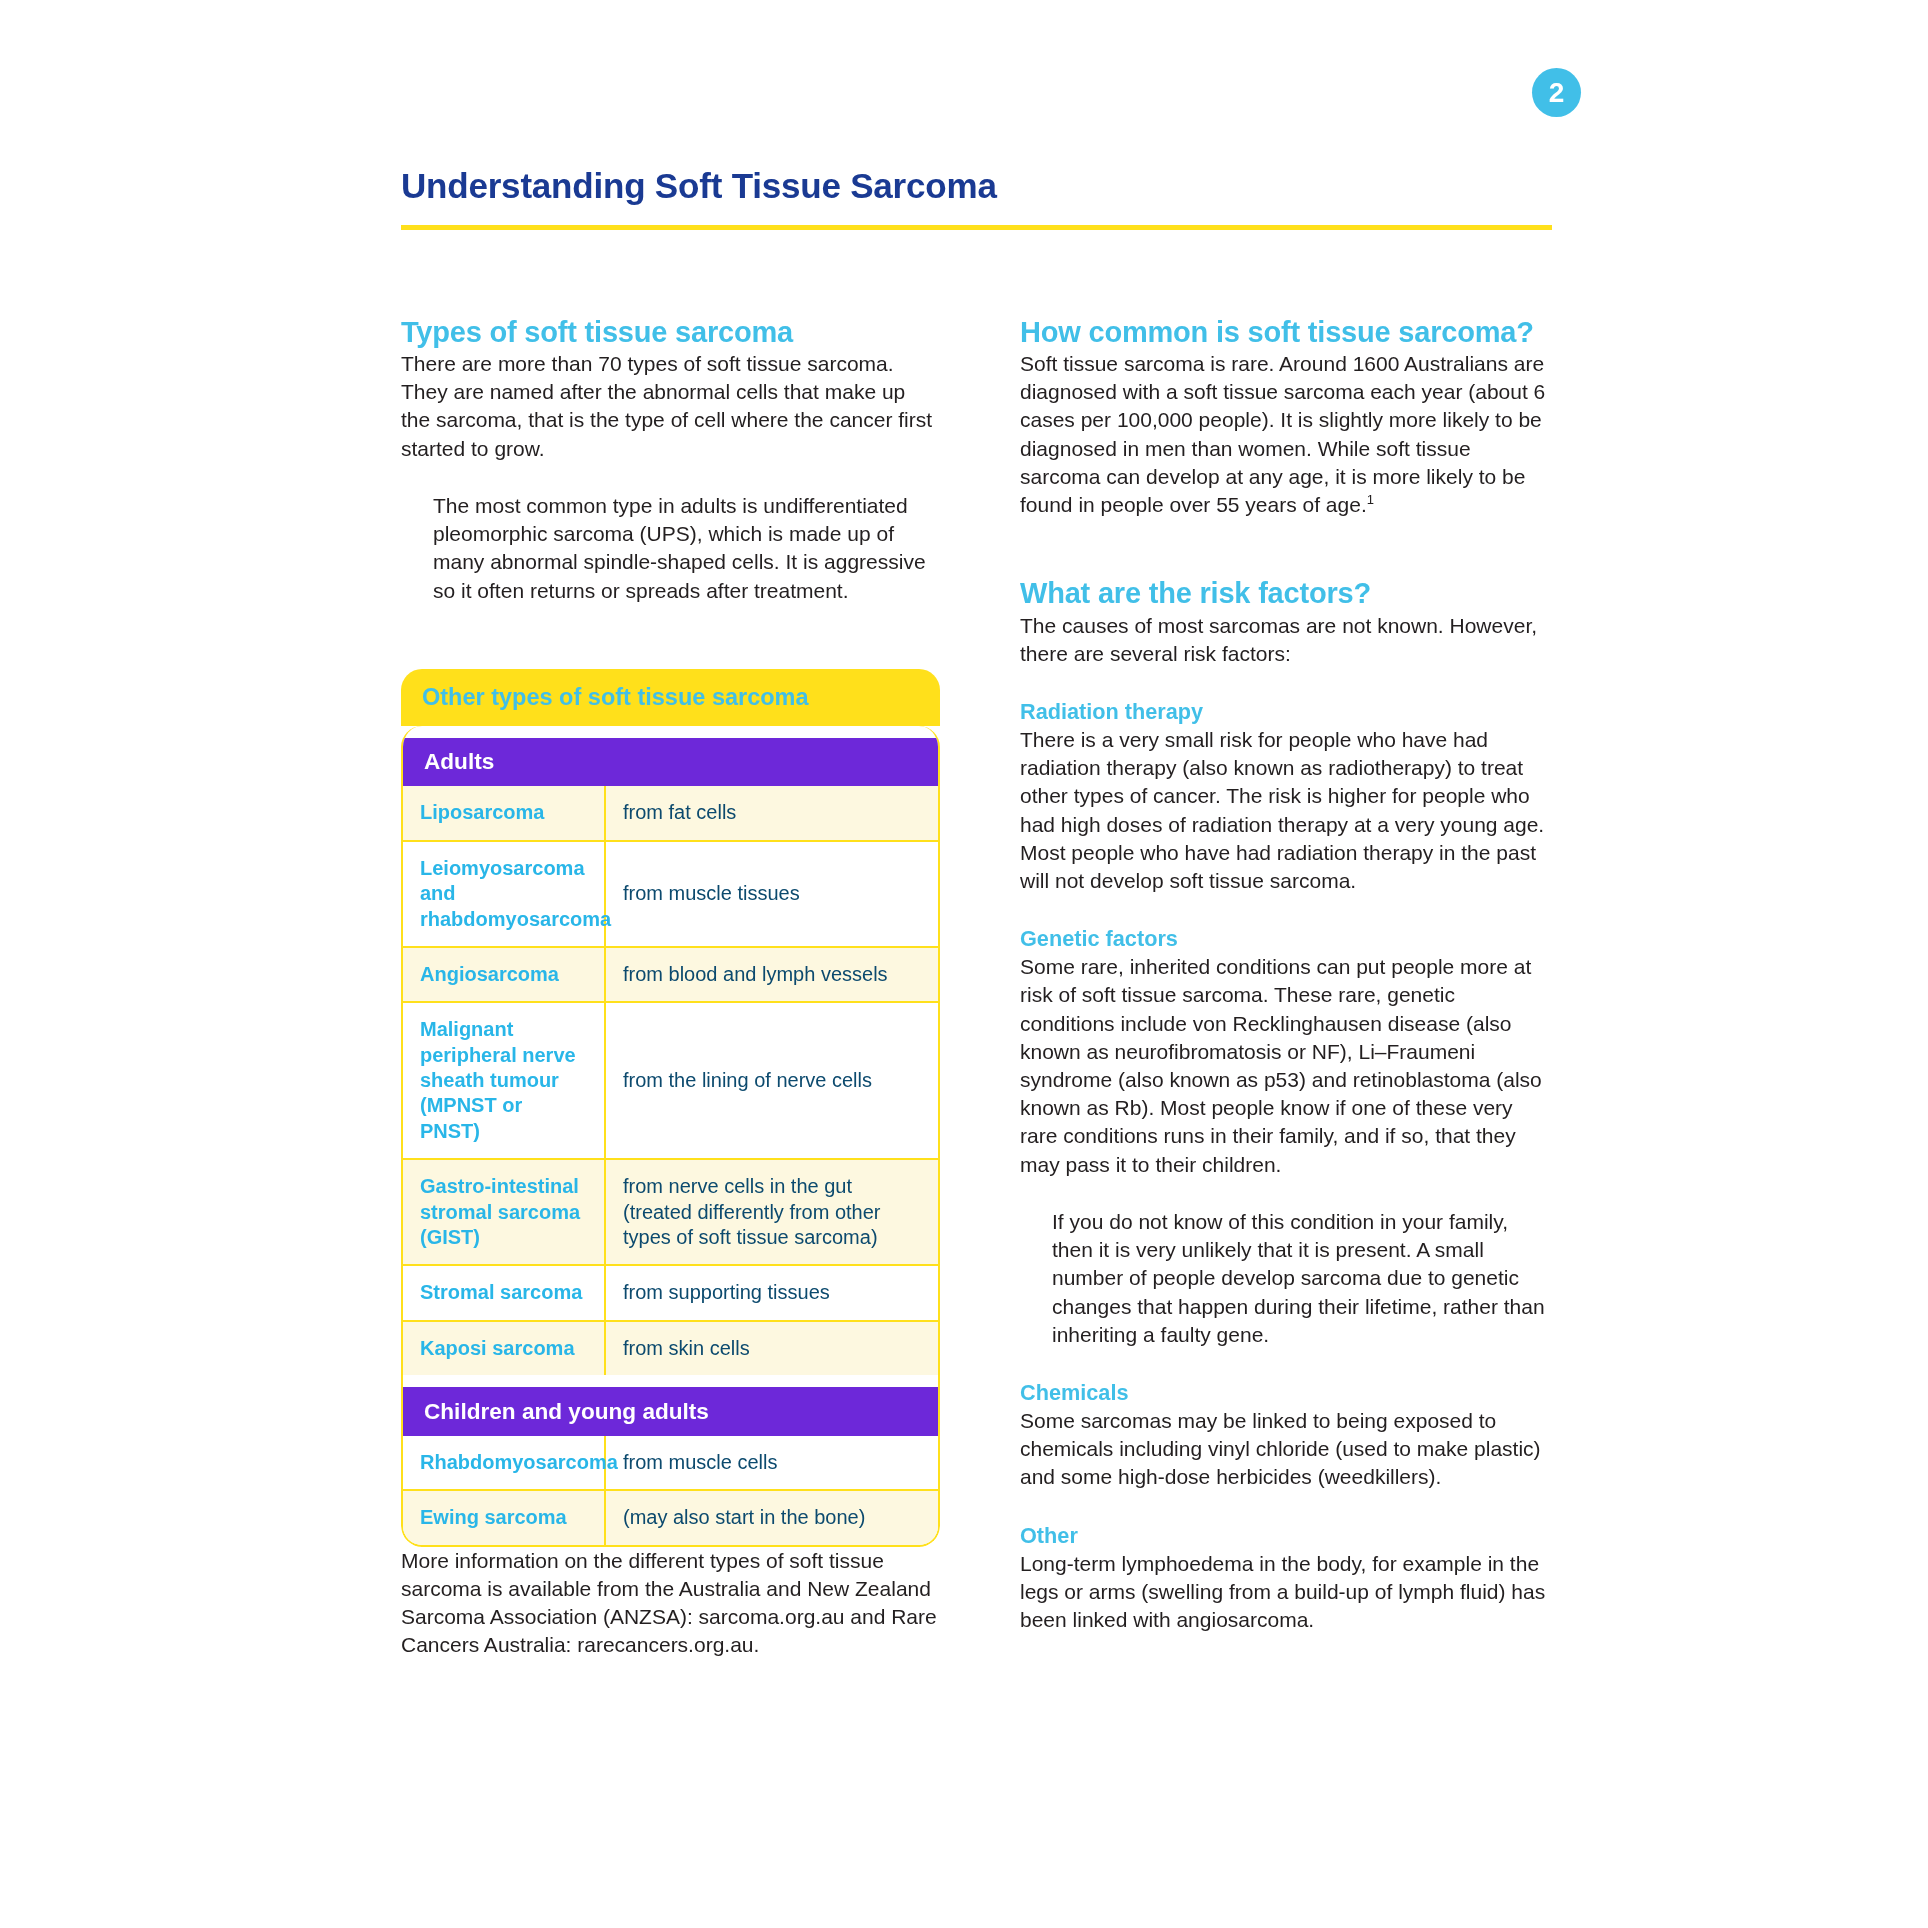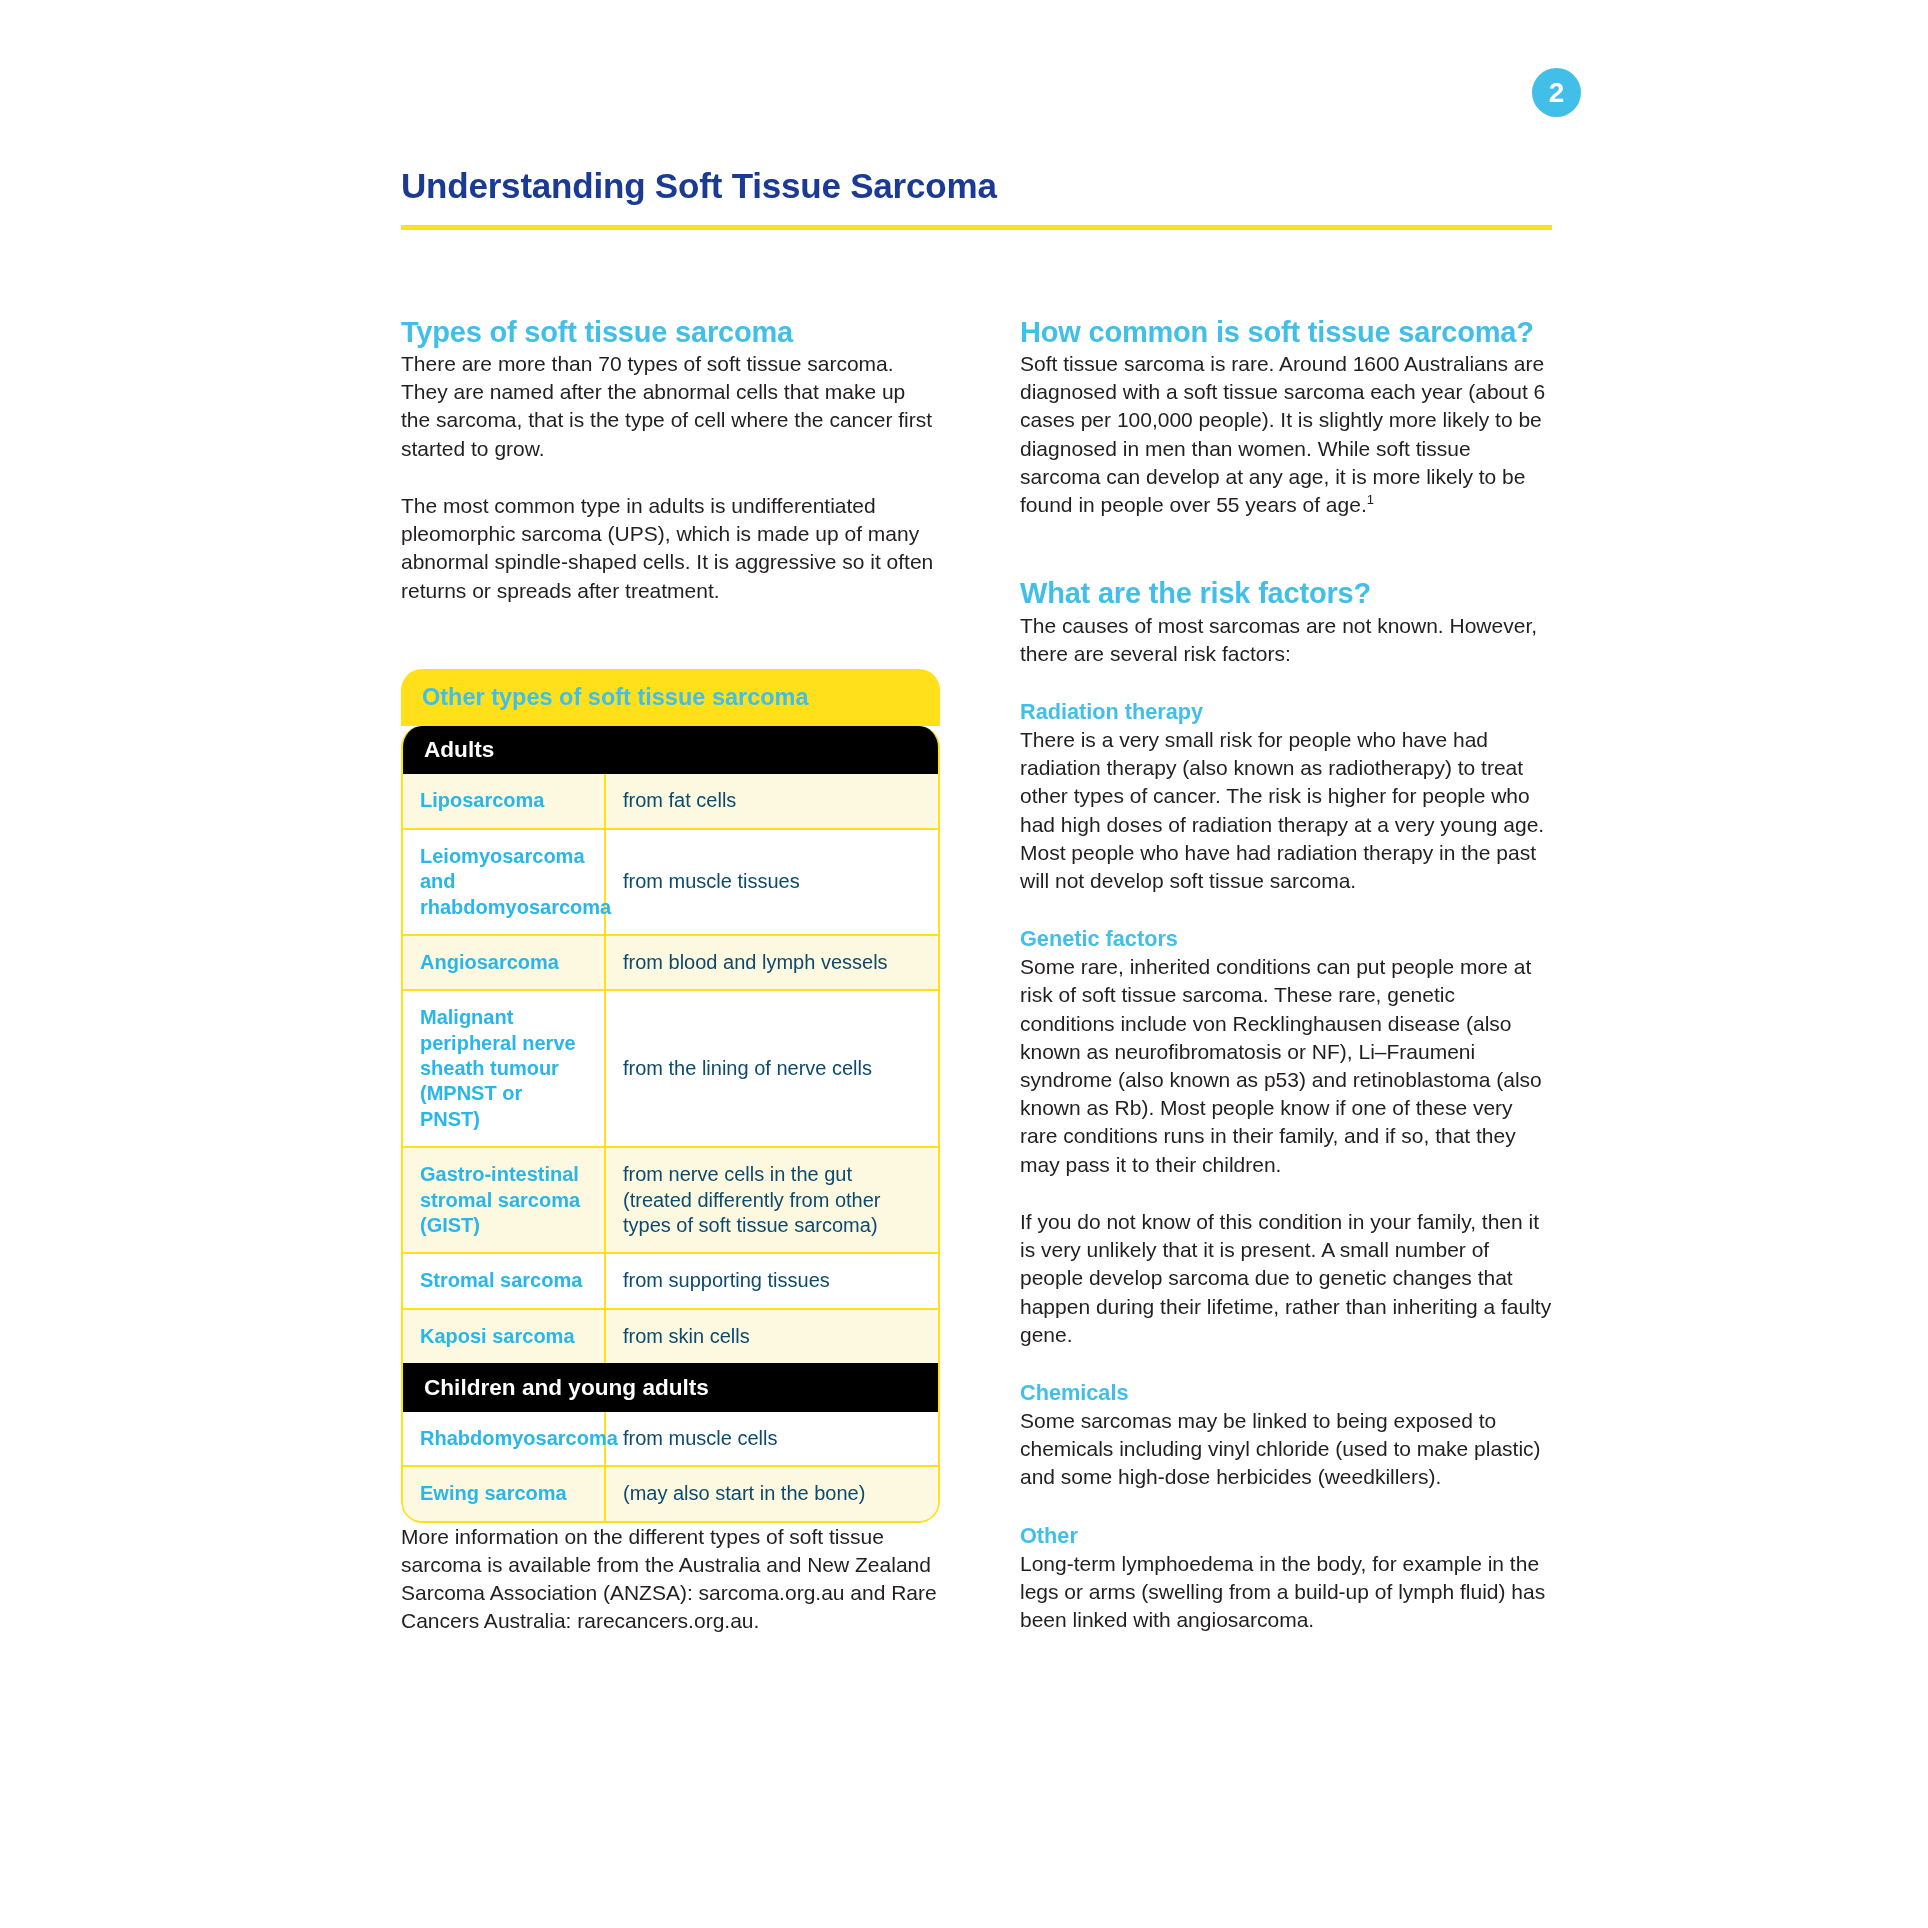--- a/index.html
+++ b/index.html
@@ -76,21 +76,21 @@
     color: #41bfe8;
     margin: 0 0 0.9px 0;
     line-height: 1.15;
   }
   p.body {
     font-size: 21px;
     line-height: 1.345;
     margin: 0;
     color: #231f20;
   }
-  p.body + p.body { margin-top: 29px; }
+  p.body + p.body { margin-top: 29px; margin-left: 32px; }
   h3.sub { margin-top: 32px; }
   h2.sec.spaced { margin-top: 59px; }
 
   sup { font-size: 0.62em; vertical-align: super; line-height: 0; }
 
   
   .card {
     margin-top: 52px;
     width: 539px;
     border-radius: 21px;
@@ -106,25 +106,26 @@
   .card-title {
     background: #ffe01b;
     color: #41bfe8;
     font-size: 23.5px;
     font-weight: bold;
     padding: 15px 0 15px 21px;
     border-radius: 21px 21px 0 0;
     margin-top: 12px;
   }
   .group-row {
-    background: #000000;
+    background: #6d28d9;
     color: #ffffff;
     font-size: 22.6px;
     font-weight: bold;
     padding: 11.3px 0 11.3px 21px;
+    margin-top: 12px;
   }
   table.types {
     width: 100%;
     border-collapse: collapse;
     table-layout: fixed;
   }
   table.types td {
     font-size: 20px;
     vertical-align: middle;
     padding: 14px 17px 14px 17px;

